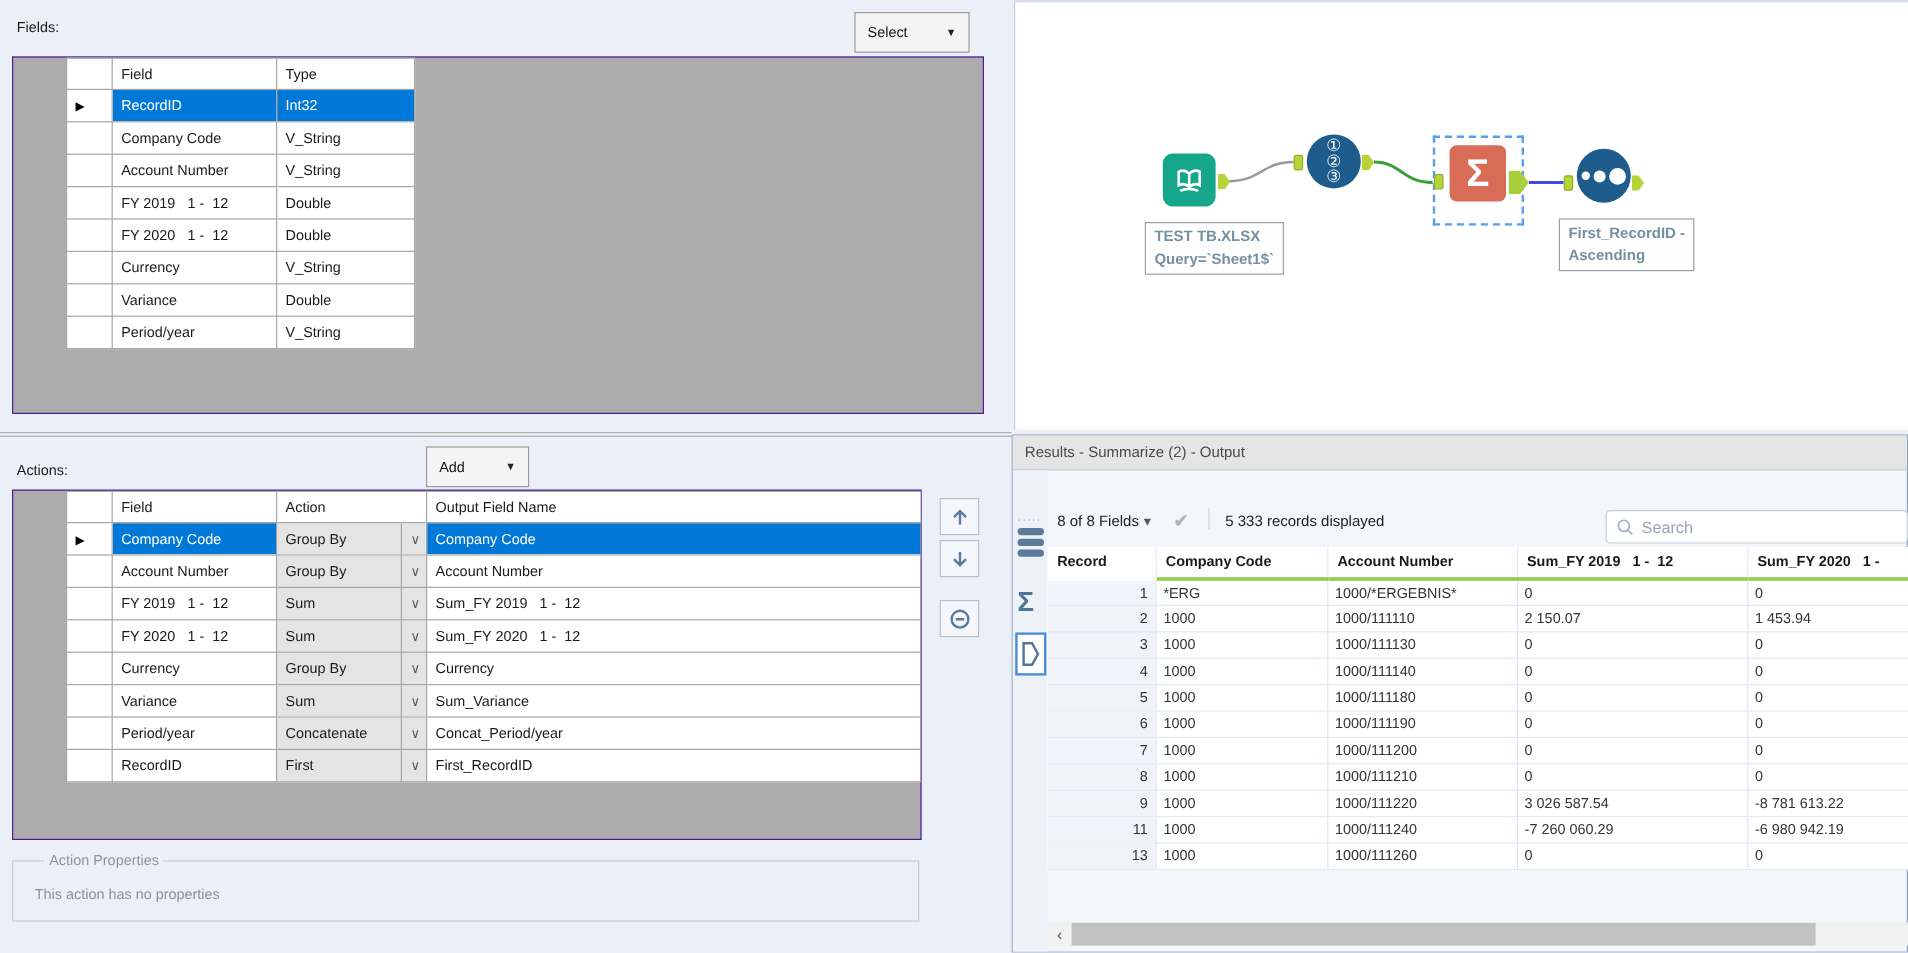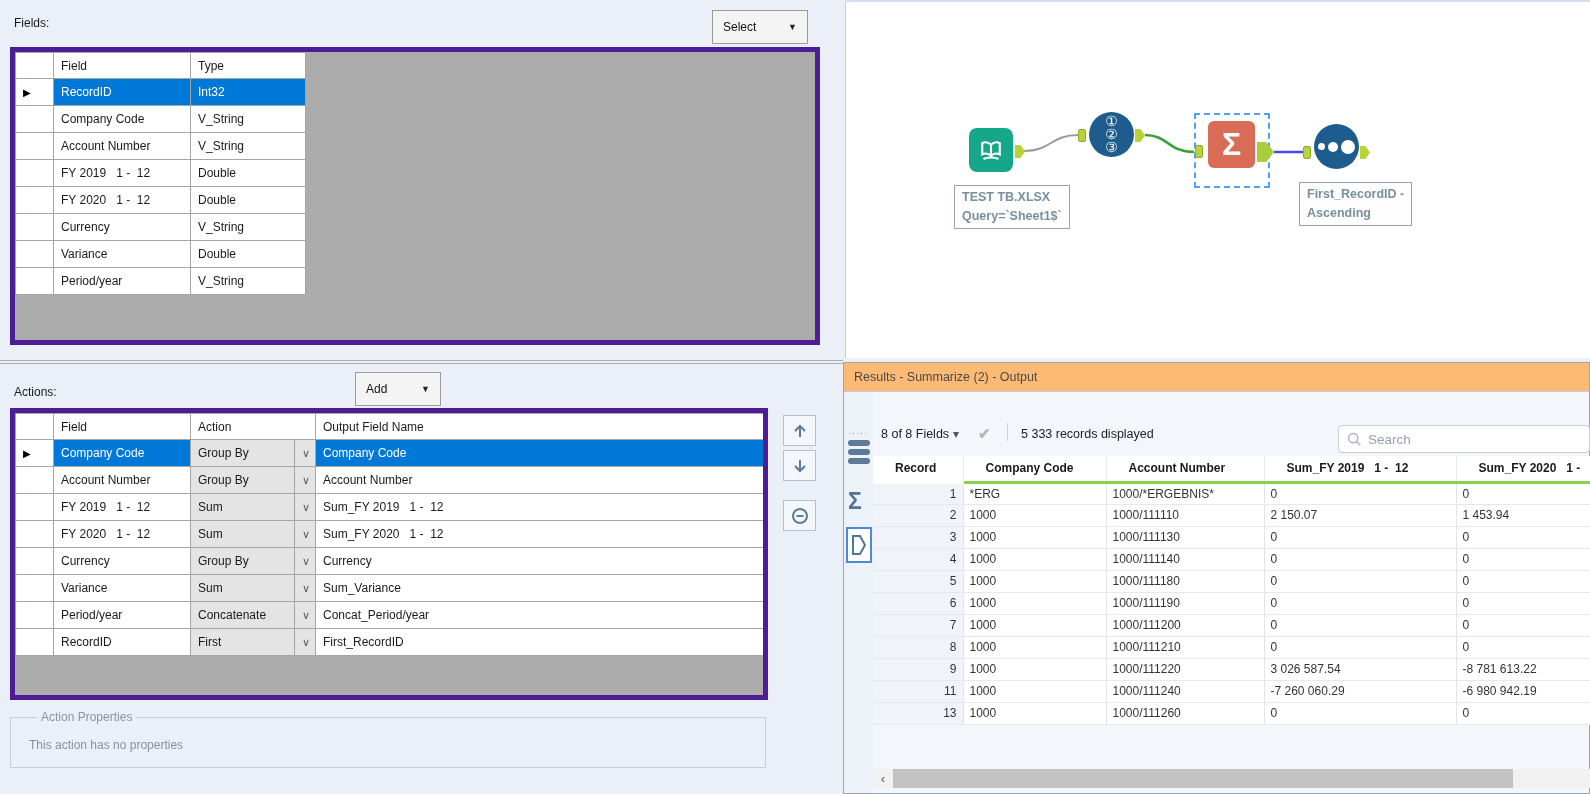--- a/index.html
+++ b/index.html
@@ -6,21 +6,21 @@
   html,body { width:1590px; height:794px; background:#EBF0F8; font-family:"Liberation Sans", sans-serif; }
   .app { position:relative; width:1590px; height:794px; overflow:hidden; background:#EBF0F8; }
   .abs { position:absolute; }
 
   
   .panel-label { font-size:12px; color:#1a1a1a; }
   .dd-btn { display:flex; align-items:center; justify-content:space-between; padding:16px 10px;
             background:#F4F4F4; border:1px solid #9B9B9B; font-size:12px; color:#111; cursor:default; }
   .dd-btn::after { content:"▼"; font-size:9px; color:#222; margin-left:8px; }
 
-  .gray-box { background:#ACACAC; border:5px solid #4c1d95; overflow:hidden; }
+  .gray-box { background:#ACACAC; border:1px solid #4c1d95; overflow:hidden;padding-left:44px; }
   table.cfg { border-collapse:collapse; background:#fff; table-layout:fixed; }
   table.cfg th, table.cfg td { border:1px solid #A6A6A6; font-size:12px; color:#1a1a1a;
             padding:0 7px; white-space:pre; overflow:hidden; text-align:left; font-weight:400; }
   table.cfg th { height:26px; background:#fff; }
   table.cfg td { height:27px; }
   td.sel { padding:0; text-align:center; }
   tr.selected td { background:#0078D7; color:#fff; }
   tr.selected td.sel { background:#fff; color:#000; }
   tr.selected td.sel::before { content:"▶"; font-size:10px; color:#000; }
   table.acts td.act, table.acts td.chev { background:#E4E4E4; color:#1a1a1a; }
@@ -55,42 +55,42 @@
   .sort-dots { display:flex; align-items:center; gap:3px; }
   .sort-dots i { background:#fff; border-radius:50%; display:block; }
   .summ-sel { border:2px dashed #55A0E8; background:#fff; }
   .summ-icon { background:#D96C57; border-radius:6px; color:#fff; display:flex; align-items:center; justify-content:center; }
   .summ-icon::before { content:"Σ"; font-size:32px; font-weight:700; }
   .anno { background:#FEFEFE; border:1px solid #9AA0A8; padding:2px 7px; font-size:12.5px;
           font-weight:700; color:#76909F; line-height:1.5; white-space:pre; }
 
   
   .results { left:843px; top:362px; width:747px; height:432px; background:#F3F6FB; border:1px solid #98A6BE; }
-  .res-header { position:absolute; left:0; top:0; width:100%; height:29px; background:#fdba74;
+  .res-header { position:absolute; left:0; top:0; width:100%; height:29px; background:#e5e5e5;
                 border-bottom:1px solid #C7CFDD; font-size:12.5px; color:#4A4A4A; line-height:29px; padding-left:10px; }
   .res-strip { position:absolute; left:0; top:29px; width:29px; bottom:0; background:#EDF1F8; }
   .dots-handle { position:absolute; left:4px; top:36px; font-size:9px; letter-spacing:1px; color:#9AA5B5; }
   .burger { position:absolute; left:4px; top:48px; width:22px; display:flex; flex-direction:column; gap:3px; }
   .burger i { height:6px; background:#5E7A99; border-radius:3px; display:block; }
   .sigma-btn { position:absolute; left:4px; top:96px; font-size:23px; font-weight:700; color:#51749B; }
   .penta-btn { position:absolute; left:2px; top:135px; width:26px; height:36px; border:2px solid #4C8BD6;
                background:#fff; display:flex; align-items:center; justify-content:center; }
   .penta-btn svg { stroke:#51749B; fill:none; stroke-width:2; }
 
   .tb-text { position:absolute; font-size:12.5px; color:#222; }
   .caret-down::after { content:"▾"; color:#555; font-size:12px; margin-left:4px; }
   .check-icon::before { content:"✔"; color:#B5B5B5; font-size:15px; font-weight:700; }
   .vsep { position:absolute; width:1px; height:18px; background:#CBD2DE; }
   .search-box { position:absolute; display:flex; align-items:center; gap:6px; background:#fff;
                 border:1px solid #C8D0DC; border-radius:4px; padding:0 8px; }
   .search-box input { border:none; outline:none; font-size:13.5px; color:#333; width:200px; background:transparent; font-family:inherit; }
   .search-box input::placeholder { color:#98A2B4; }
 
   table.grid { border-collapse:collapse; table-layout:fixed; background:#fff; }
-  table.grid th { font-size:12px; font-weight:700; color:#1a1a1a; text-align:left; padding:0 22px;
+  table.grid th { font-size:12px; font-weight:700; color:#1a1a1a; text-align:left; padding:0 8px;
                   height:26px; background:#fff; border-right:1px solid #E3EAF3;
                   border-bottom:3px solid #8CCF4D; white-space:pre; overflow:hidden; }
   table.grid th.rec { border-bottom:3px solid #fff; }
   table.grid td { font-size:12px; color:#333; height:22px; padding:0 6px; background:#fff;
                   border-right:1px solid #DDE5F0; border-bottom:1px solid #E2E9F3; white-space:pre; overflow:hidden; }
   table.grid td.rec { text-align:right; background:#F0F4FA; color:#333; }
 
   .hscroll { position:absolute; height:19px; background:#F1F1F1; display:flex; align-items:center; }
   .hscroll .arr { width:20px; height:19px; display:flex; align-items:center; justify-content:center;
                   font-size:13px; color:#555; background:#F1F1F1; }

